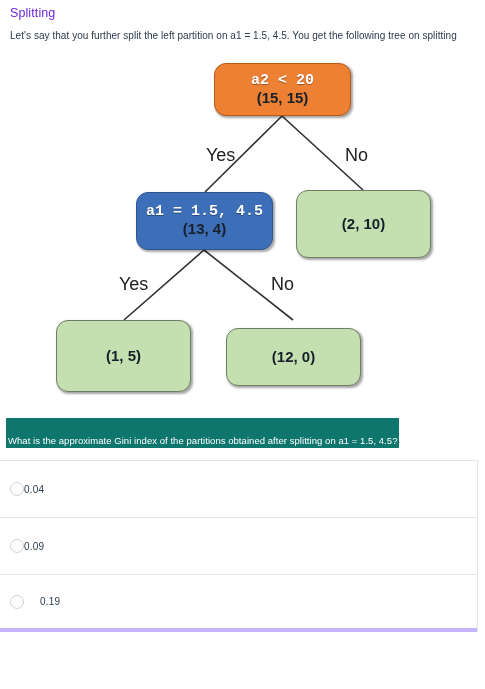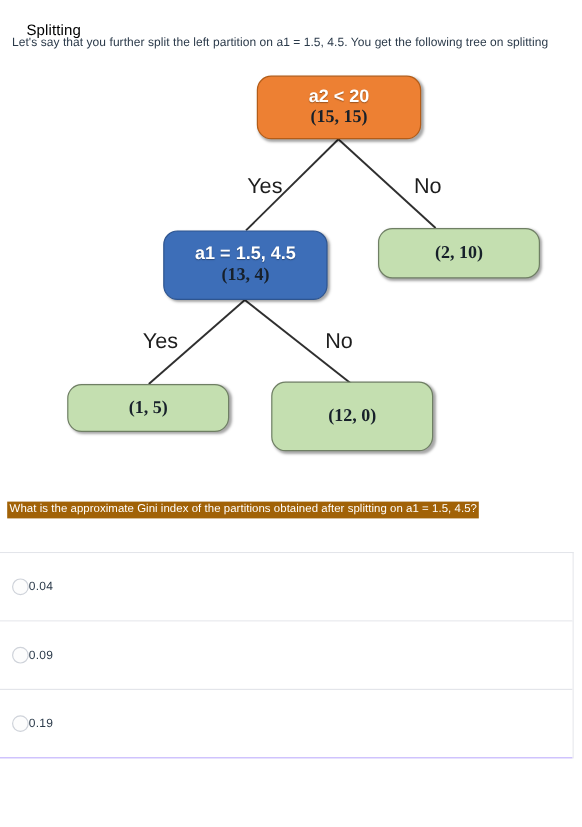--- a/index.html
+++ b/index.html
@@ -17,23 +17,23 @@
     overflow: hidden;
   }
 
   
   #page-title {
     position: absolute;
     left: 10px;
     top: 6px;
     font-size: 12.5px;
     font-weight: 400;
-    color: #000000;
+    color: #6d28d9;
     letter-spacing: .1px;
-    margin: 12px;
+    margin: 0;
   }
   #intro-text {
     position: absolute;
     left: 10px;
     top: 30px;
     font-size: 10px;
     color: #2b3a4a;
     letter-spacing: .05px;
     white-space: nowrap;
   }
@@ -63,52 +63,51 @@
     justify-content: center;
     text-align: center;
     line-height: 1.12;
     box-shadow: 1.5px 1.5px 2.2px rgba(0,0,0,0.35);
   }
   .node .n-cond {
     font-size: 15px;
     font-weight: bold;
     color: #ffffff;
     text-shadow: 0 1px 1px rgba(0,0,0,.35);
+    font-family: Liberation Mono, monospace;
   }
   .node .n-counts {
     font-size: 15px;
     font-weight: bold;
     color: #17202a;
-    font-family: Liberation Serif, serif;
   }
   .node.leaf .n-counts { font-size: 15px; }
 
   #node-root {
     left: 214px; top: 13px; width: 137px; height: 53px;
     background: #ed8033;
     border: 1.6px solid #b45c17;
   }
   #node-a1 {
     left: 136px; top: 142px; width: 137px; height: 58px;
     background: #3d6eb8;
     border: 1.6px solid #2e5590;
   }
   #node-2-10 {
-    left: 296px; top: 140px; width: 135px; height: 42px;
+    left: 296px; top: 140px; width: 135px; height: 68px;
     background: #c4dfb0;
     border: 1.6px solid #6f7f64;
-    margin-left: 19px;
   }
   #node-1-5 {
-    left: 56px; top: 270px; width: 135px; height: 40px;
+    left: 56px; top: 270px; width: 135px; height: 72px;
     background: #c4dfb0;
     border: 1.6px solid #6f7f64;
   }
   #node-12-0 {
-    left: 226px; top: 268px; width: 135px; height: 58px;
+    left: 226px; top: 278px; width: 135px; height: 58px;
     background: #c4dfb0;
     border: 1.6px solid #6f7f64;
   }
 
   .edge-label {
     position: absolute;
     font-size: 18px;
     color: #1d1d1d;
     font-family: "Liberation Sans", sans-serif;
   }
@@ -117,22 +116,22 @@
   #edge-label-a1-yes   { left: 119px; top: 224px; }
   #edge-label-a1-no    { left: 271px; top: 224px; }
 
   
   #question-text {
     position: absolute;
     left: 6px;
     top: 418px;
     font-size: 9.5px;
     color: #ffffff;
-    background: #a16207;
-    padding: 1px 2px 2px 2px;
+    background: #0f766e;
+    padding: 17px 2px 2px 2px;
     letter-spacing: .05px;
     white-space: nowrap;
   }
 
   
   #options {
     position: absolute;
     left: 0;
     top: 460px;
     width: 478px;
@@ -140,21 +139,21 @@
     border-right: 1px solid #e3e5ea;
   }
   .option-row {
     position: relative;
     height: 57px;
     border-bottom: 1px solid #e3e5ea;
     display: flex;
     align-items: center;
     background: #ffffff;
   }
-  .option-row:last-child { border-bottom: 1px solid #c4b5fd; }
+  .option-row:last-child { border-bottom: 4px solid #c4b5fd; gap: 16px; }
   .radio {
     width: 14px;
     height: 14px;
     border-radius: 50%;
     border: 1px solid #cfd3da;
     background: #fdfdfd;
     margin-left: 10px;
     flex: none;
   }
   .option-label {

